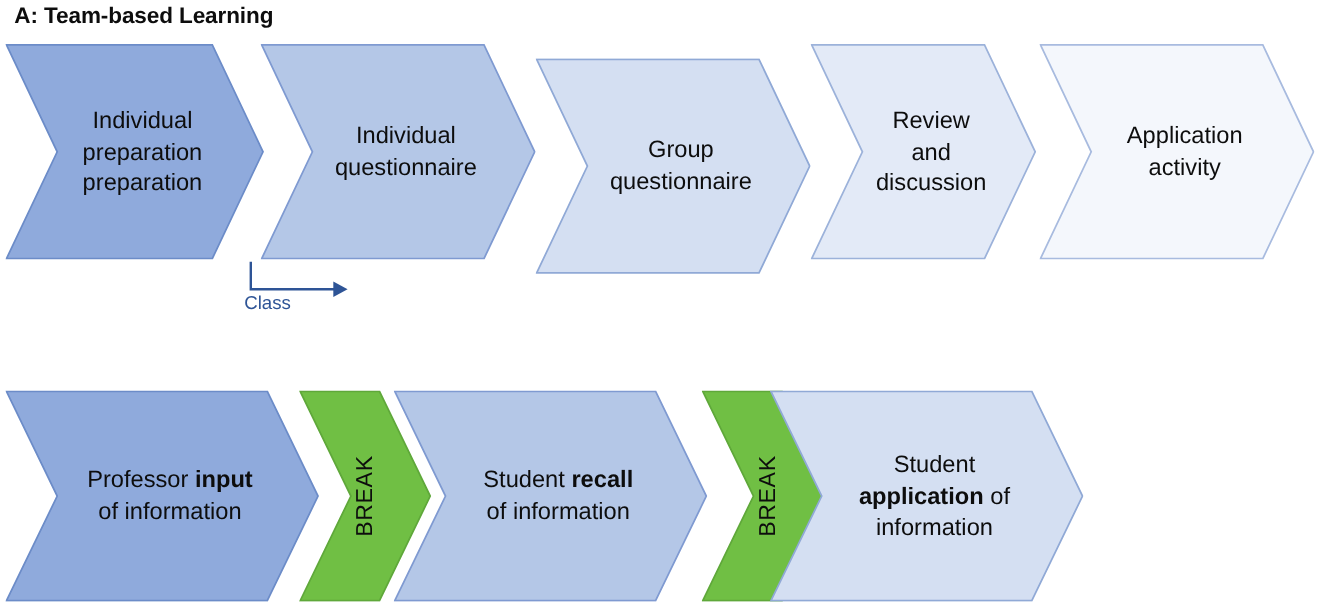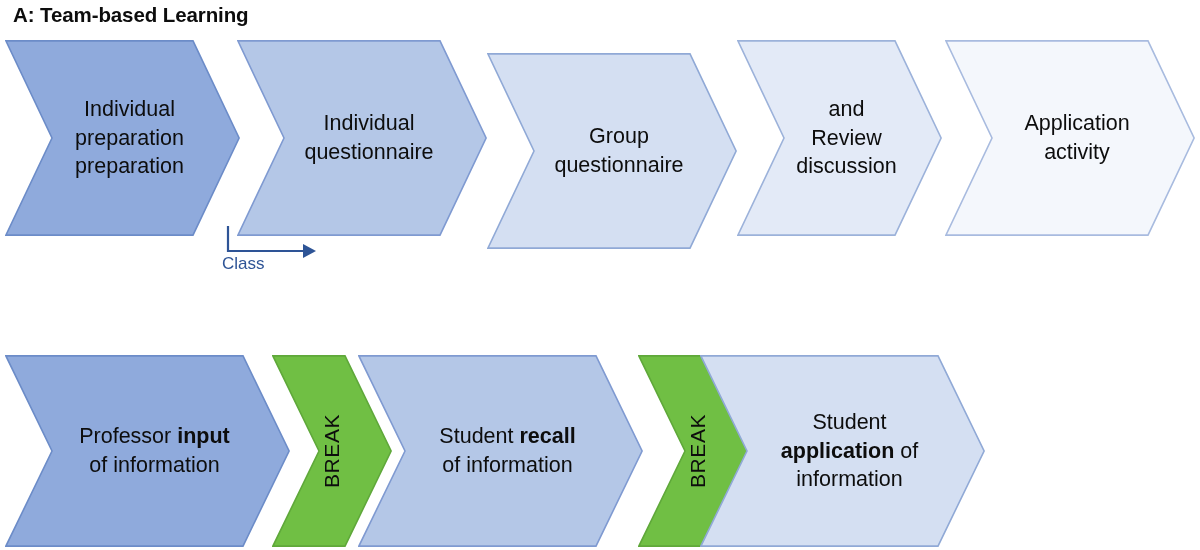--- a/index.html
+++ b/index.html
@@ -57,21 +57,21 @@
     font-size:21px;
     letter-spacing:0.6px;
     padding:0;
     width:auto;
     white-space:nowrap;
   }
 
   
   #class-marker{
     position:absolute;
-    left:190px;top:224px;
+    left:190px;top:236px;
     width:140px;height:60px;
   }
   #class-marker svg{position:absolute;left:0;top:0;}
   #class-text{
     position:absolute;
     left:32px;top:30px;
     font-size:17px;
     color:#2e5496;
     font-family:"Liberation Sans", sans-serif;
     white-space:nowrap;
@@ -111,22 +111,22 @@
         <div class="chev-label">
           <div>Group</div>
           <div>questionnaire</div>
         </div>
       </div>
       <div class="chev" style="left: 737px; width: 205px;">
         <svg viewBox="0 0 205 196" preserveAspectRatio="none">
           <polygon points="0.9,0.9 158,0.9 204.1,98 158,195.1 0.9,195.1 47,98" fill="#E3EAF7" stroke="#9CB2DA" stroke-width="1.6"></polygon>
         </svg>
         <div class="chev-label">
+          <div>Review</div>
           <div>and</div>
-          <div>Review</div>
           <div>discussion</div>
         </div>
       </div>
       <div class="chev" style="left: 945px; width: 250px;">
         <svg viewBox="0 0 250 196" preserveAspectRatio="none">
           <polygon points="0.9,0.9 203,0.9 249.1,98 203,195.1 0.9,195.1 47,98" fill="#F4F7FC" stroke="#A8BBDF" stroke-width="1.6"></polygon>
         </svg>
         <div class="chev-label">
           <div>Application</div>
           <div>activity</div>

